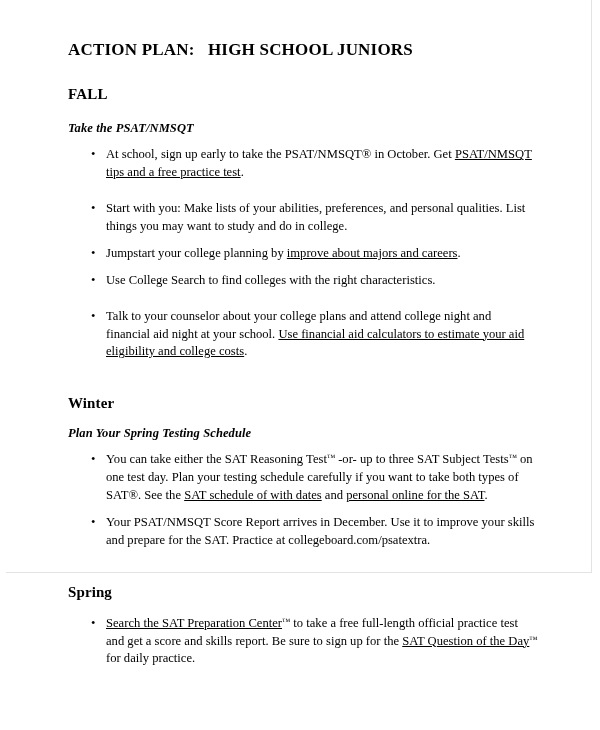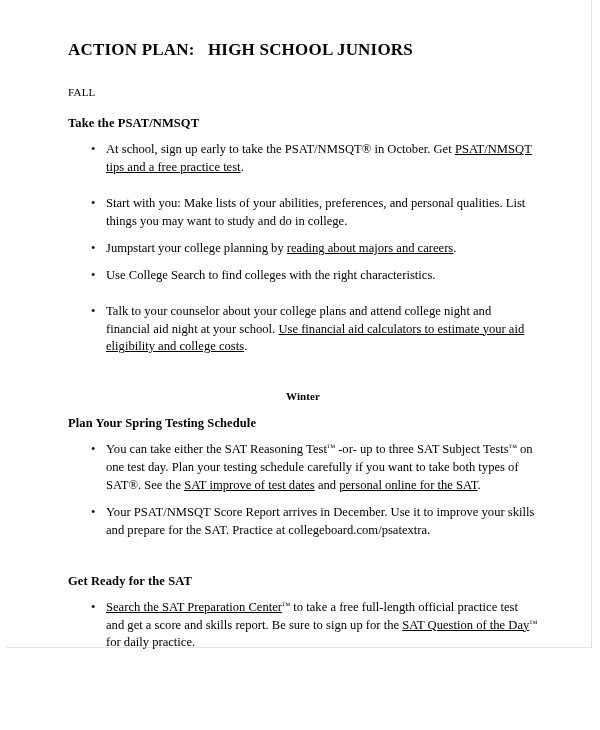--- a/index.html
+++ b/index.html
@@ -13,21 +13,21 @@
     font-family: "Liberation Serif", "DejaVu Serif", serif;
     color: #000000;
     overflow: hidden;
   }
 
   .page {
     position: absolute;
     left: 6px;
     top: 0px;
     width: 586px;
-    height: 648px;
+    height: 573px;
     background: #ffffff;
     border-right: 1px solid #e3e3e3;
     border-bottom: 1px solid #e3e3e3;
     box-sizing: border-box;
   }
 
   .page-inner {
     position: absolute;
     left: 62px;
     top: 40px;
@@ -37,39 +37,39 @@
   .doc-title {
     font-size: 17px;
     font-weight: bold;
     letter-spacing: 0.2px;
     margin: 0 0 26px 0;
     white-space: pre;
     line-height: 1.2;
   }
 
   .season-major {
-    font-size: 11px;
-    font-weight: normal;
+    font-size: 15px;
+    font-weight: bold;
     margin: 0 0 18px 0;
     letter-spacing: 0.2px;
   }
 
   .season-minor {
-    font-size: 11px;
+    font-size: 15px;
     font-weight: bold;
     margin: 0 0 14px 0;
     letter-spacing: 0.1px;
-    text-align: center;
   }
 
   .subhead {
     font-size: 12.5px;
     font-weight: bold;
     margin: 0 0 10px 0;
     letter-spacing: 0.1px;
+    font-style: italic;
   }
 
   ul.bullets {
     list-style: none;
     margin: 0 0 12px 0;
     padding: 0;
   }
 
   ul.bullets li {
     position: relative;
@@ -117,42 +117,42 @@
 
     <h3 class="subhead">Take the PSAT/NMSQT</h3>
     <ul class="bullets">
       <li><span class="bullet-dot">•</span>At school, sign up early to take the PSAT/NMSQT® in October. Get <span class="u">PSAT/NMSQT tips and a free practice test</span>.</li>
     </ul>
 
     <div class="gap-sm"></div>
 
     <ul class="bullets">
       <li><span class="bullet-dot">•</span>Start with you: Make lists of your abilities, preferences, and personal qualities. List things you may want to study and do in college.</li>
-      <li><span class="bullet-dot">•</span>Jumpstart your college planning by <span class="u">reading about majors and careers</span>.</li>
+      <li><span class="bullet-dot">•</span>Jumpstart your college planning by <span class="u">improve about majors and careers</span>.</li>
       <li><span class="bullet-dot">•</span>Use College Search to find colleges with the right characteristics.</li>
     </ul>
 
     <div class="gap-sm"></div>
 
     <ul class="bullets">
       <li><span class="bullet-dot">•</span>Talk to your counselor about your college plans and attend college night and financial aid night at your school. <span class="u">Use financial aid calculators to estimate your aid eligibility and college costs</span>.</li>
     </ul>
 
     <div class="gap-lg"></div>
 
     <h2 class="season-minor">Winter</h2>
 
     <h3 class="subhead">Plan Your Spring Testing Schedule</h3>
     <ul class="bullets">
-      <li><span class="bullet-dot">•</span>You can take either the SAT Reasoning Test<sup class="tm">™</sup> -or- up to three SAT Subject Tests<sup class="tm">™</sup> on one test day. Plan your testing schedule carefully if you want to take both types of SAT®. See the <span class="u">SAT improve of test dates</span> and <span class="u">personal online for the SAT</span>.</li>
+      <li><span class="bullet-dot">•</span>You can take either the SAT Reasoning Test<sup class="tm">™</sup> -or- up to three SAT Subject Tests<sup class="tm">™</sup> on one test day. Plan your testing schedule carefully if you want to take both types of SAT®. See the <span class="u">SAT schedule of with dates</span> and <span class="u">personal online for the SAT</span>.</li>
       <li><span class="bullet-dot">•</span>Your PSAT/NMSQT Score Report arrives in December. Use it to improve your skills and prepare for the SAT. Practice at collegeboard.com/psatextra.</li>
     </ul>
 
     <div class="gap-lg"></div>
 
+    <h2 class="season-minor">Spring</h2>
 
-    <h3 class="subhead">Get Ready for the SAT</h3>
     <ul class="bullets">
       <li><span class="bullet-dot">•</span><span class="u">Search the SAT Preparation Center</span><sup class="tm">™</sup> to take a free full-length official practice test and get a score and skills report. Be sure to sign up for the <span class="u">SAT Question of the Day</span><sup class="tm">™</sup> for daily practice.</li>
     </ul>
 
   </div>
 </div>
 
 </body></html>

